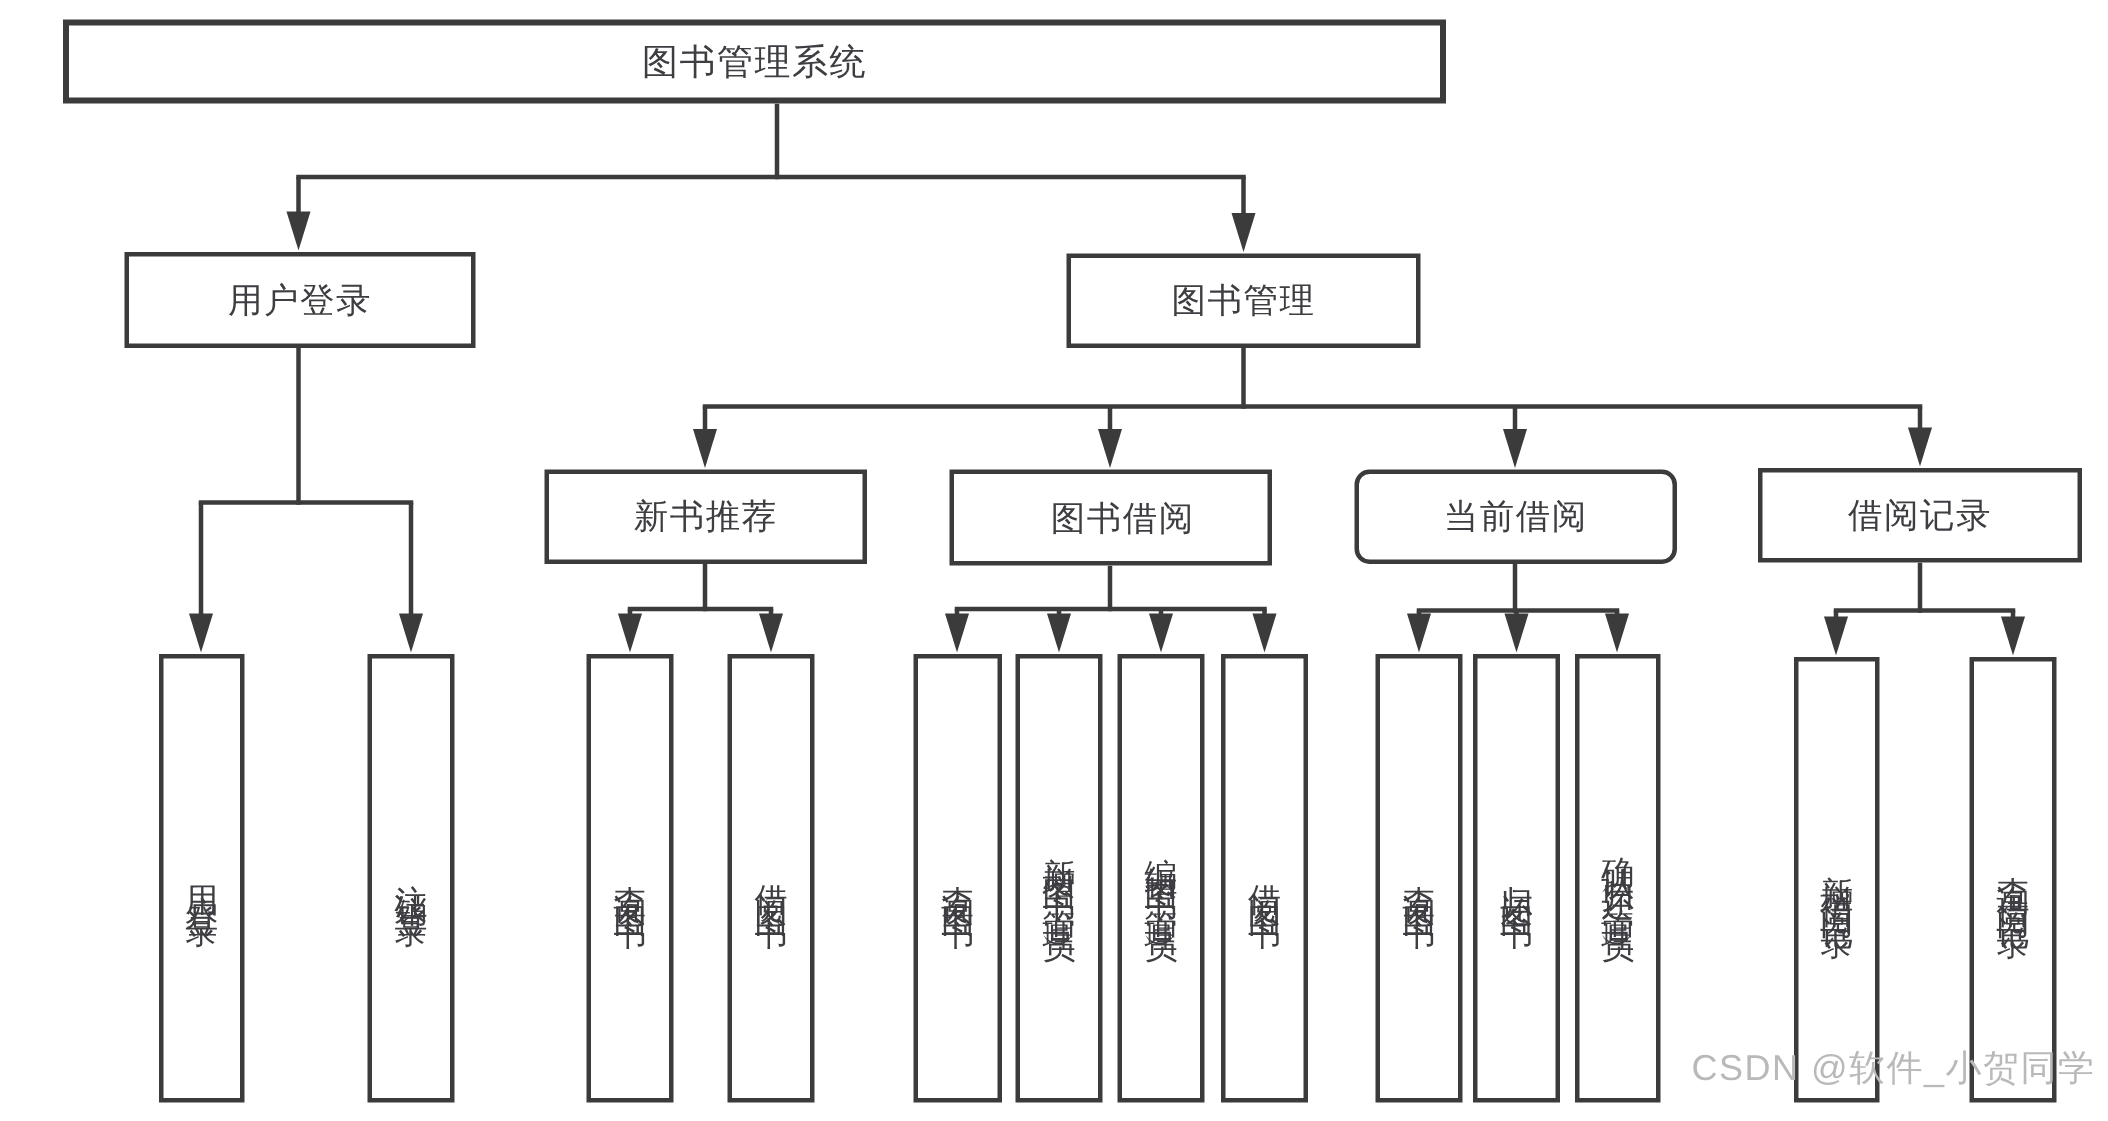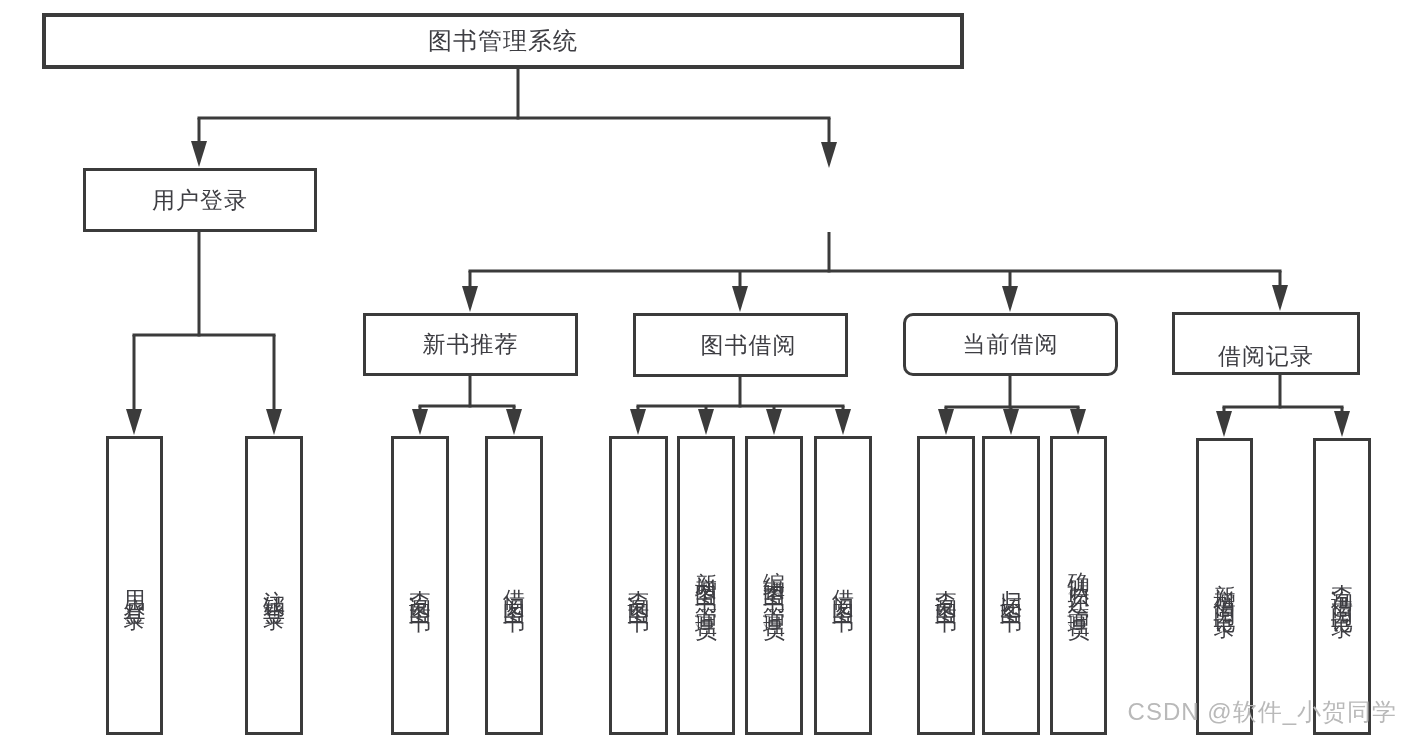--- a/index.html
+++ b/index.html
@@ -105,31 +105,34 @@
     <polygon points="1334,411 1350,411 1342,437"></polygon>
   </svg>
 
   <div class="box root" style="left:14px;top:13px;width:922px;height:56px;margin-left:28px;">
     <span>图书管理系统</span>
   </div>
 
   <div class="box branch" style="left:83px;top:168px;width:234px;height:64px;">
     <span>用户登录</span>
   </div>
+  <div class="box branch" style="left:711px;top:169px;width:236px;height:63px;">
+    <span>图书管理</span>
+  </div>
 
   <div class="box branch" style="left:363px;top:313px;width:215px;height:63px;">
     <span>新书推荐</span>
   </div>
   <div class="box branch" style="left:633px;top:313px;width:215px;height:64px;padding-left:16px;">
     <span>图书借阅</span>
   </div>
   <div class="box branch" style="left:903px;top:313px;width:215px;height:63px;border-radius:10px;">
     <span>当前借阅</span>
   </div>
-  <div class="box branch" style="left:1172px;top:312px;width:188px;height:63px;align-items:flex-end;">
+  <div class="box branch" style="left:1172px;top:312px;width:216px;height:63px;">
     <span>借阅记录</span>
   </div>
 
   <div class="box leaf" style="left:106px;top:436px;width:57px;height:299px;">
     <span class="vtxt">用户登录</span>
   </div>
   <div class="box leaf" style="left:245px;top:436px;width:58px;height:299px;">
     <span class="vtxt">注销登录</span>
   </div>
 

